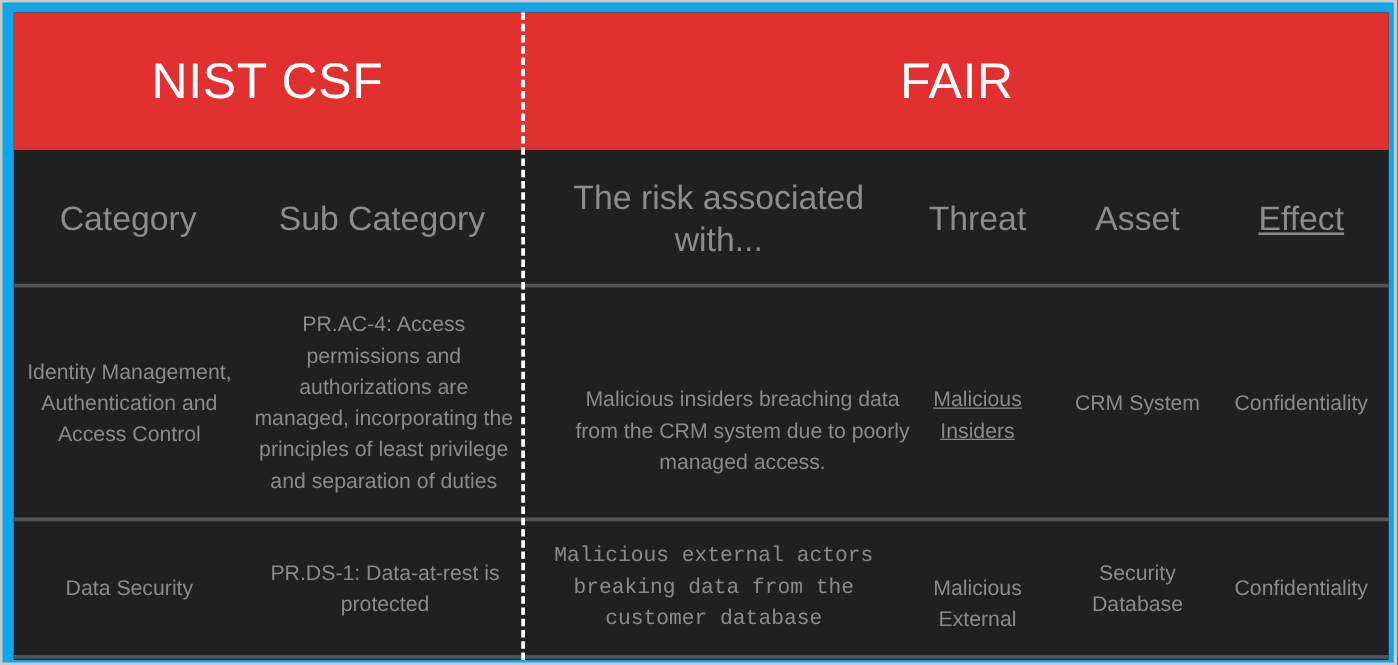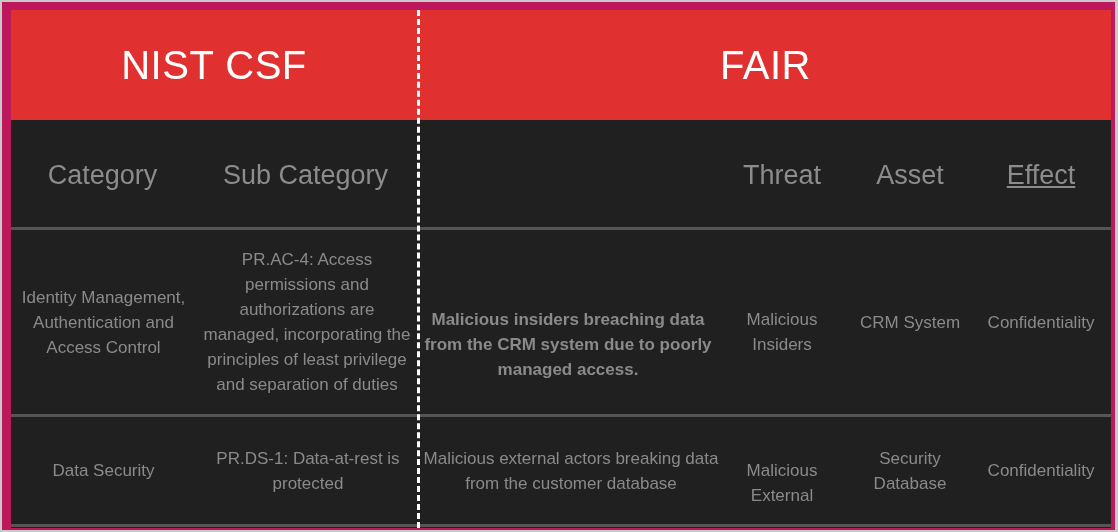--- a/index.html
+++ b/index.html
@@ -3,21 +3,21 @@
 <meta charset="utf-8">
 <style>
   html, body { margin: 0; padding: 0; }
   body {
     width: 1118px; height: 532px; overflow: hidden;
     background: #c9c9c9;
     font-family: "Liberation Sans", "DejaVu Sans", sans-serif;
   }
   .frame {
     position: absolute; left: 2px; top: 2px; width: 1113px; height: 528px;
-    background: #be185d;
+    background: #0ea5e9;
   }
   .panel {
     position: absolute; left: 9px; top: 8px; width: 1100px; height: 518px;
     background: #202020;
   }
   .banner {
     position: absolute; left: 0; top: 0; width: 1100px; height: 110px;
     background: #e03030;
   }
   .banner-title {
@@ -44,41 +44,42 @@
 <div class="frame">
   <div class="panel">
 
     <div class="banner">
       <div class="banner-title" style="left:0;width:406px;">NIST CSF</div>
       <div class="banner-title" style="left:409px;width:691px;">FAIR</div>
     </div>
 
     <div class="cell head" style="left:0;top:112px;width:183px;height:105px;">Category</div>
     <div class="cell head" style="left:183px;top:112px;width:223px;height:105px;">Sub Category</div>
+    <div class="cell head" style="left:414px;top:112px;width:300px;height:105px;padding:0 10px;box-sizing:border-box;">The risk associated with...</div>
     <div class="cell head" style="left:714px;top:112px;width:114px;height:105px;">Threat</div>
     <div class="cell head" style="left:828px;top:112px;width:142px;height:105px;text-align:center;">Asset</div>
     <div class="cell head" style="left:965px;top:112px;width:130px;height:105px;text-decoration:underline;">Effect</div>
 
     <div class="hline" style="top:217px;"></div>
 
     <div>
       <div class="cell body" style="left:5px;top:220px;width:175px;height:184px;">Identity Management, Authentication and Access Control</div>
       <div class="cell body" style="left:191px;top:220px;width:210px;height:184px;">PR.AC-4: Access permissions and authorizations are managed, incorporating the principles of least privilege and separation of duties</div>
-      <div class="cell body" style="left:412px;top:220px;width:290px;height:228px;font-weight:bold;">Malicious insiders breaching data from the CRM system due to poorly managed access.</div>
-      <div class="cell body" style="left:722px;top:220px;width:98px;height:203px;">Malicious Insiders</div>
+      <div class="cell body" style="left:438px;top:220px;width:290px;height:228px;">Malicious insiders breaching data from the CRM system due to poorly managed access.</div>
+      <div class="cell body" style="left:722px;top:220px;width:98px;height:203px;text-decoration:underline;">Malicious Insiders</div>
       <div class="cell body" style="left:836px;top:220px;width:126px;height:184px;">CRM System</div>
       <div class="cell body" style="left:962px;top:220px;width:136px;height:184px;">Confidentiality</div>
     </div>
 
     <div class="hline" style="top:404px;"></div>
 
     <div>
       <div class="cell body" style="left:5px;top:407px;width:175px;height:107px;">Data Security</div>
       <div class="cell body" style="left:193px;top:407px;width:208px;height:107px;">PR.DS-1: Data-at-rest is protected</div>
-      <div class="cell body" style="left:412px;top:407px;width:296px;height:107px;">Malicious external actors breaking data from the customer database</div>
+      <div class="cell body" style="left:412px;top:407px;width:296px;height:107px;font-family:Liberation Mono, monospace;">Malicious external actors breaking data from the customer database</div>
       <div class="cell body" style="left:722px;top:407px;width:98px;height:107px;margin-top:12px;">Malicious External</div>
       <div class="cell body" style="left:846px;top:407px;width:106px;height:107px;">Security Database</div>
       <div class="cell body" style="left:962px;top:407px;width:136px;height:107px;">Confidentiality</div>
     </div>
 
     <div class="hline" style="top:514px;"></div>
 
     <div class="divider"></div>
   </div>
 </div>

